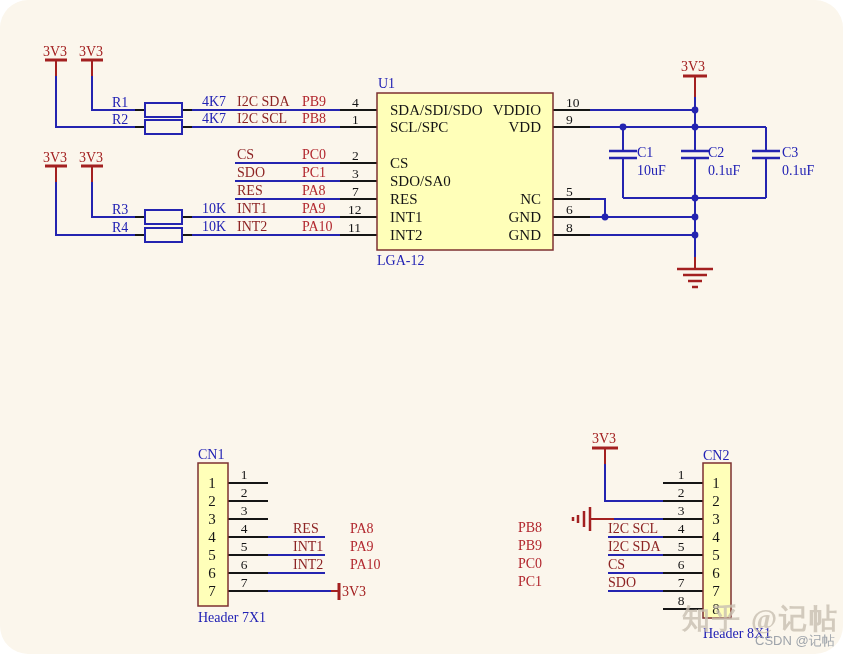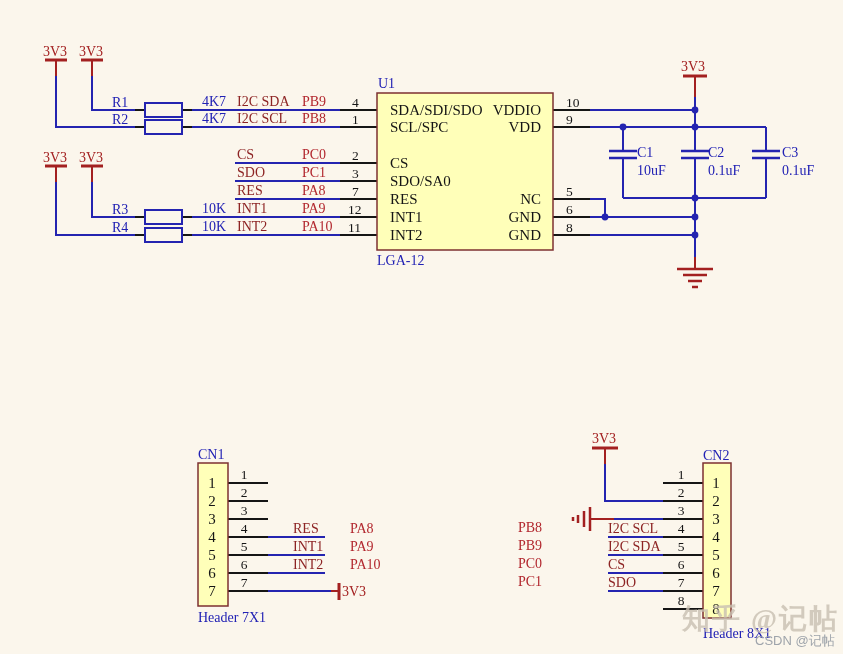--- a/index.html
+++ b/index.html
@@ -1,16 +1,16 @@
 <!DOCTYPE html>
 <html><head>
 <meta charset="utf-8">
 <style>
   html,body{margin:0;padding:0;background:#ffffff;}
-  .stage{position:relative;width:843px;height:654px;background:#FBF6EC;overflow:hidden;}
+  .stage{position:relative;width:843px;height:654px;background:#FBF6EC;overflow:hidden;border-radius:28px;}
   svg{position:absolute;left:0;top:0;}
   svg text{font-family:"Liberation Serif","DejaVu Serif",serif;}
   .lbl{font-size:14px;}
   .pnum{font-size:13.5px;}
   .chiptxt{font-size:15px;}
   .t-blue{fill:#2121B4;}
   .t-maroon{fill:#8D2424;}
   .t-port{fill:#B2272E;}
   .t-pwr{fill:#A32020;}
   .t-blk{fill:#151515;}

